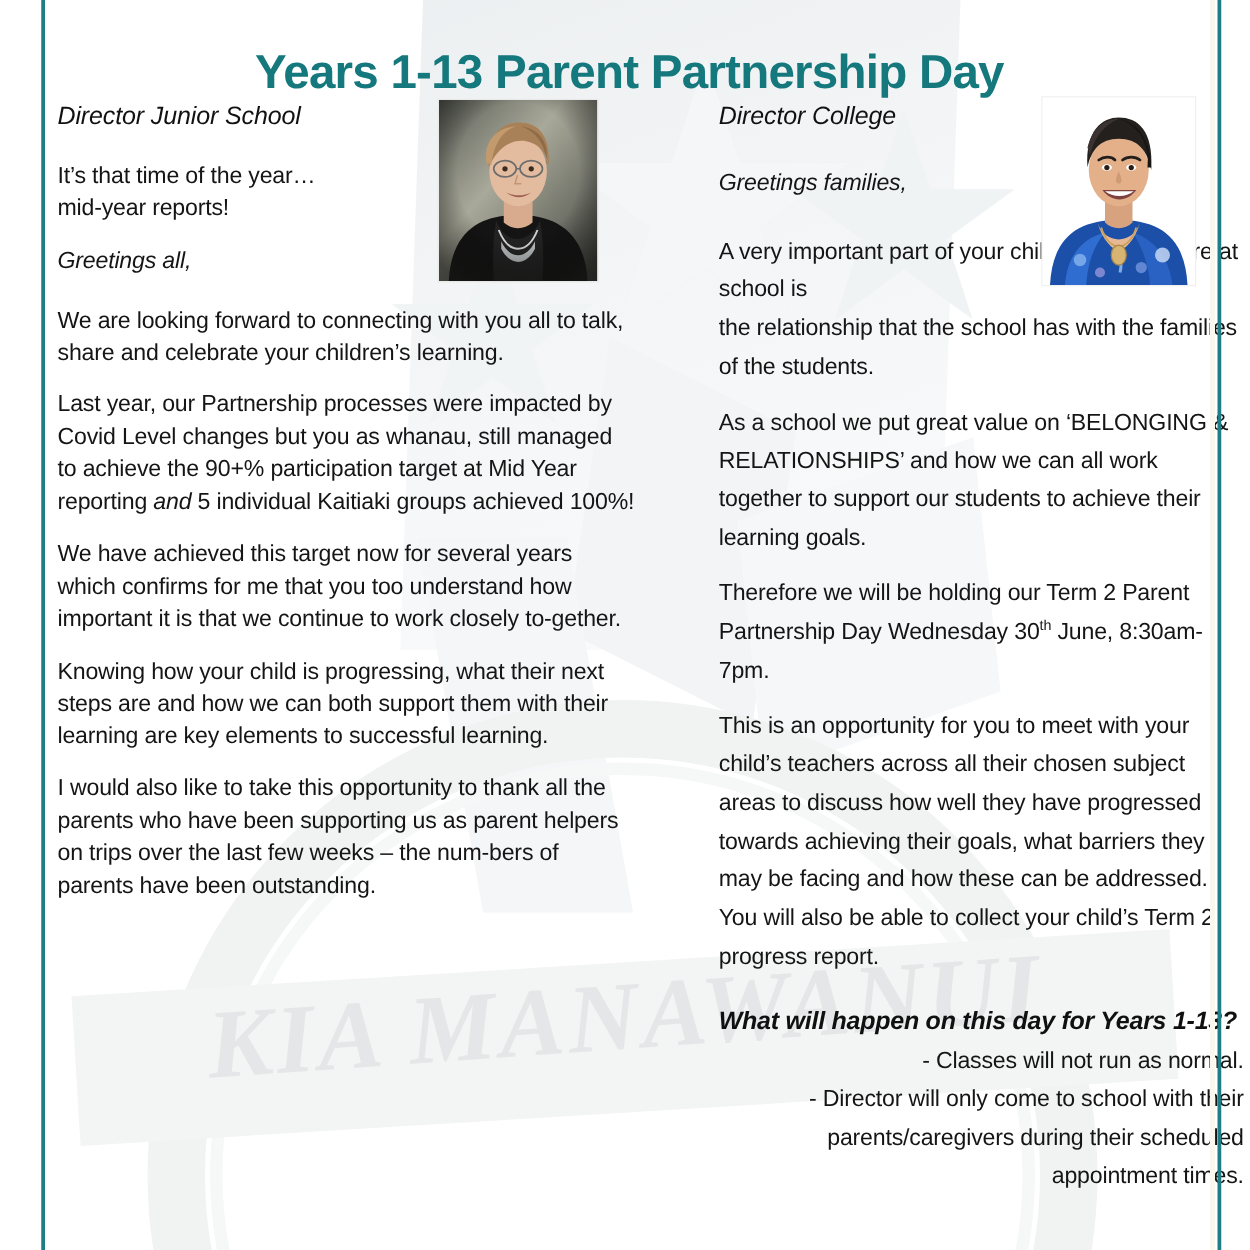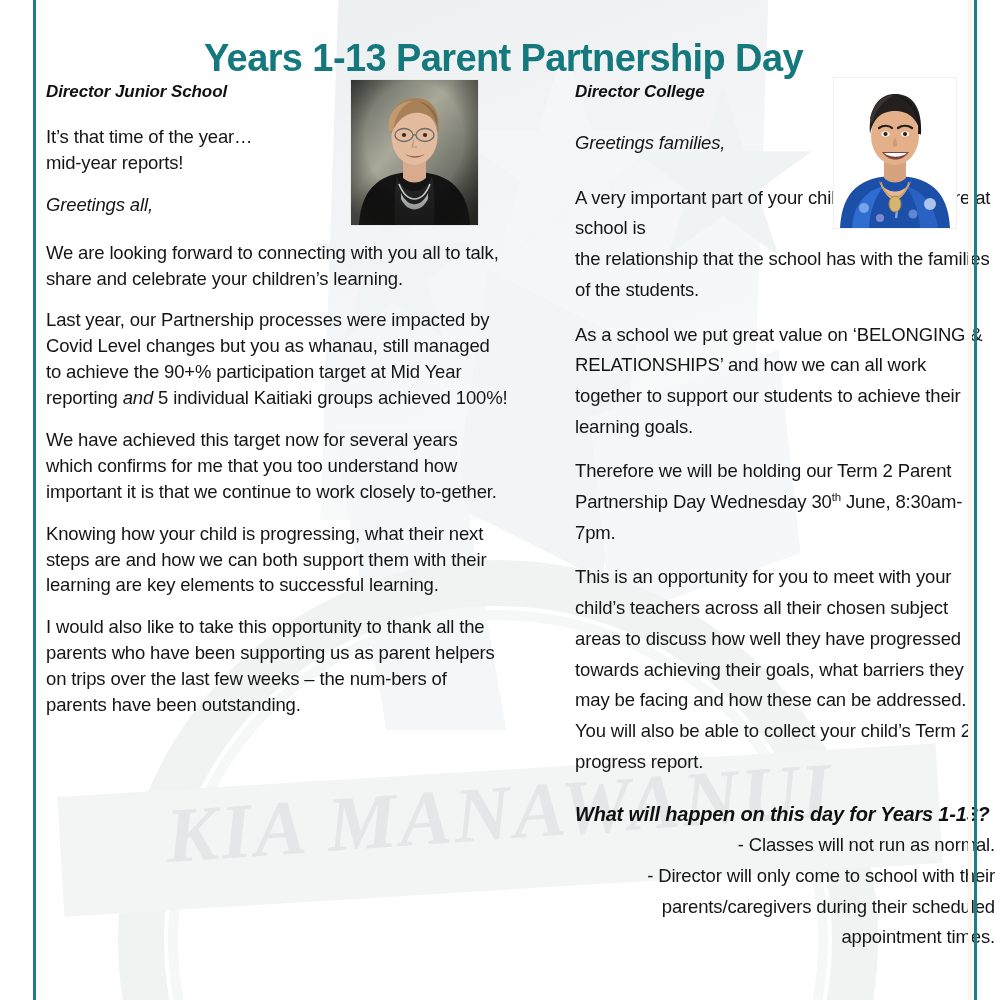--- a/index.html
+++ b/index.html
@@ -136,22 +136,22 @@
 
   
   .col {
     position: absolute;
     z-index: 4;
   }
   .col.left  { left: 46px;  top: 82px; width: 462px; }
   .col.right { left: 575px; top: 82px; width: 420px; }
 
   .sig-head {
-    font-size: 17px;
-    font-weight: bold;
+    font-size: 20px;
+    font-weight: normal;
     font-style: italic;
     color: #111111;
     letter-spacing: -0.1px;
     margin: 0 0 22px 0;
   }
   .col.right .sig-head { margin-bottom: 26px; }
 
   p.body {
     margin: 0 0 16px 0;
     font-size: 18.5px;

